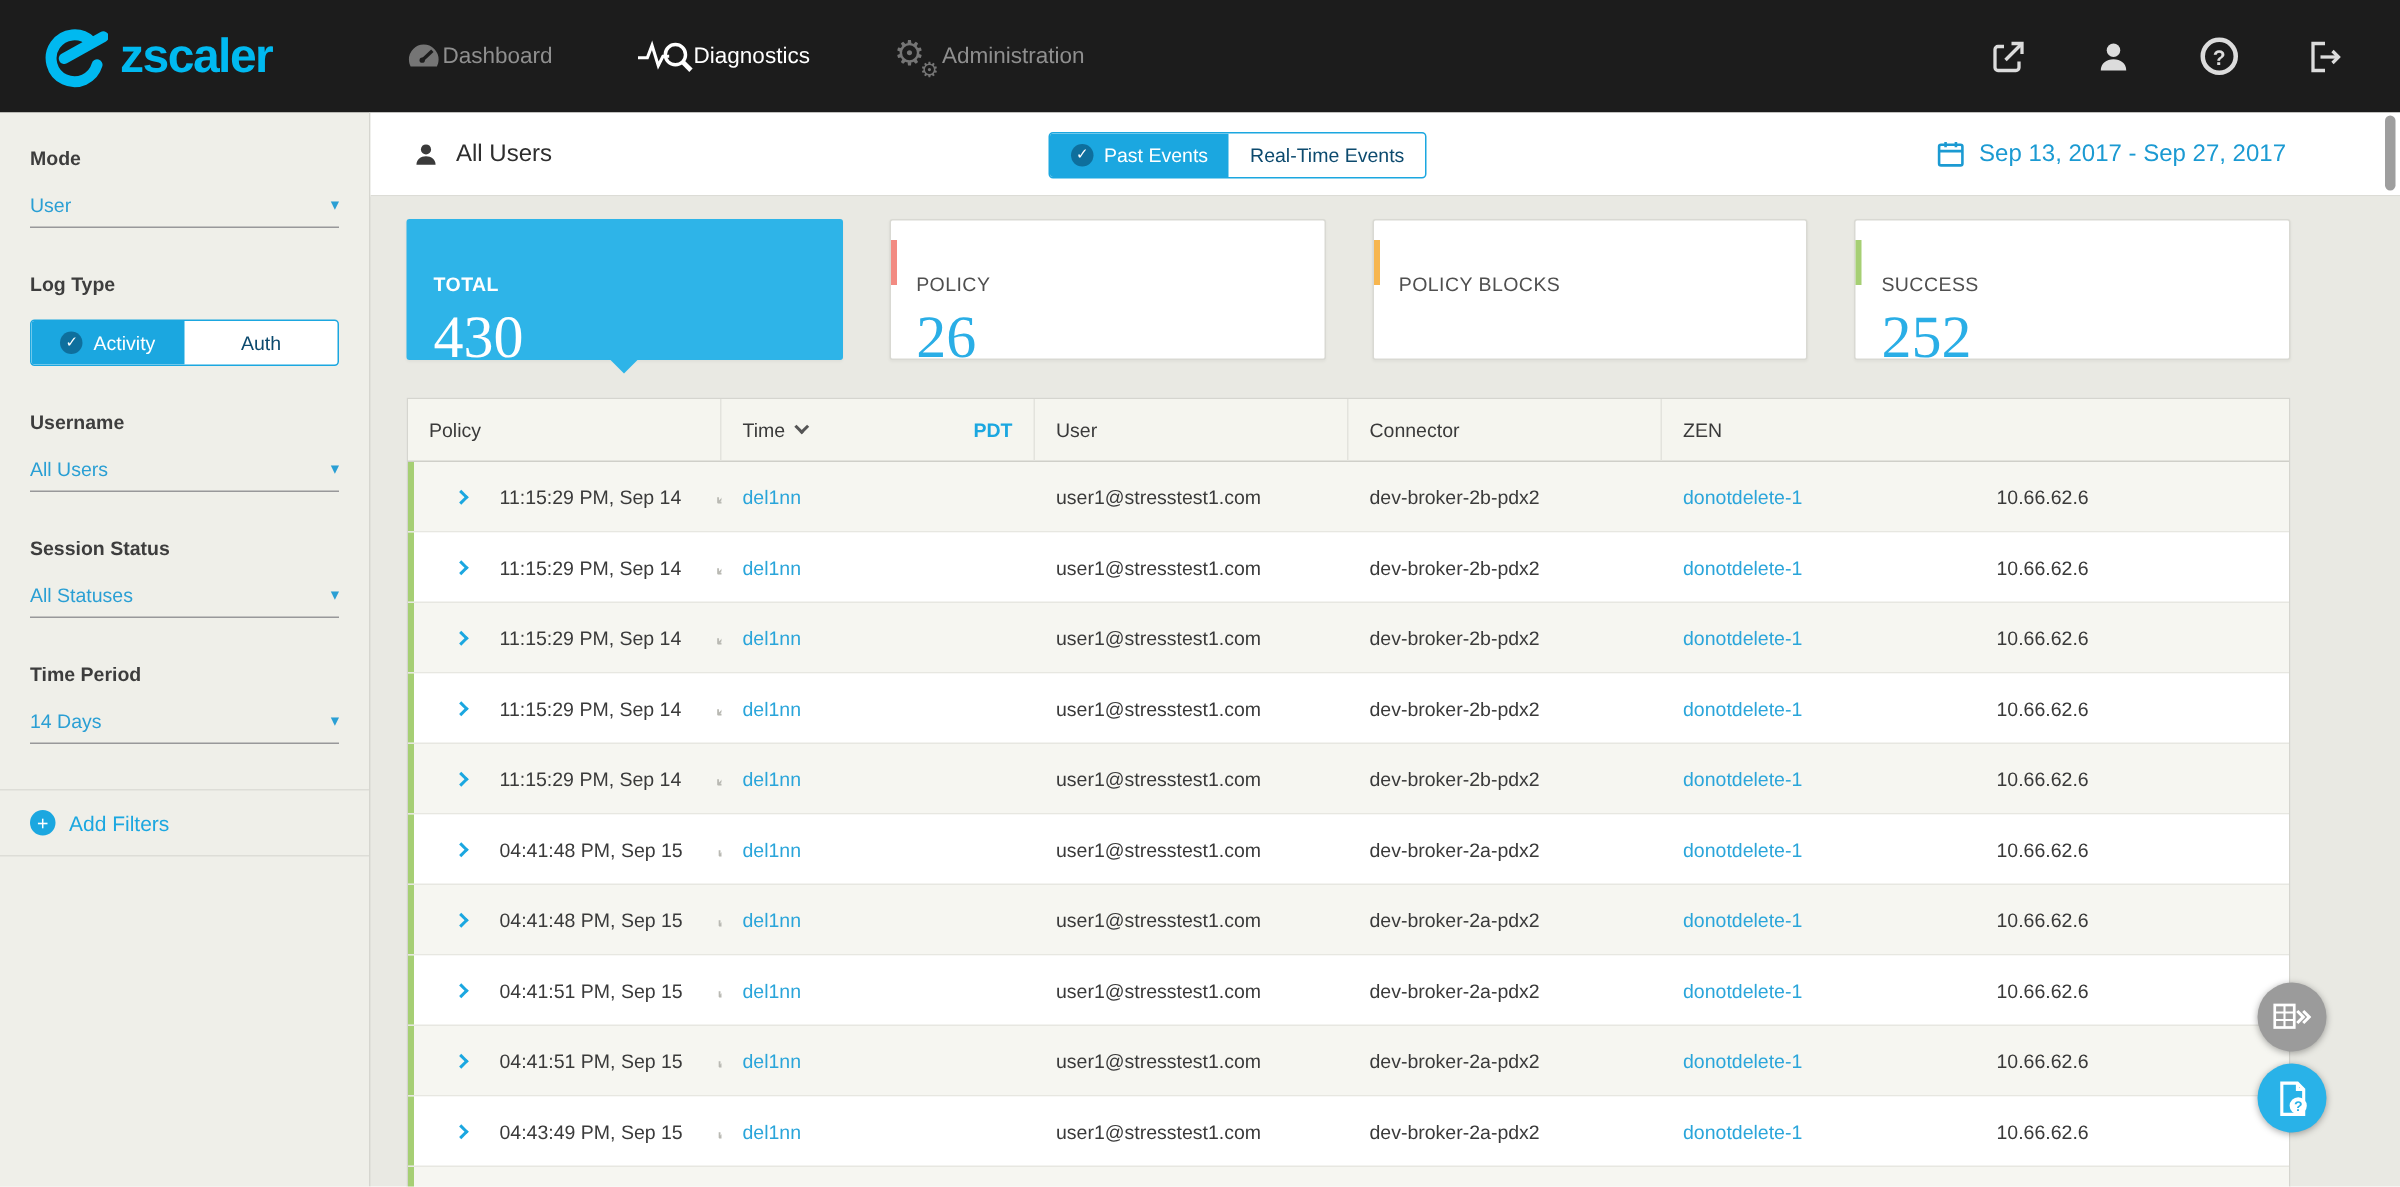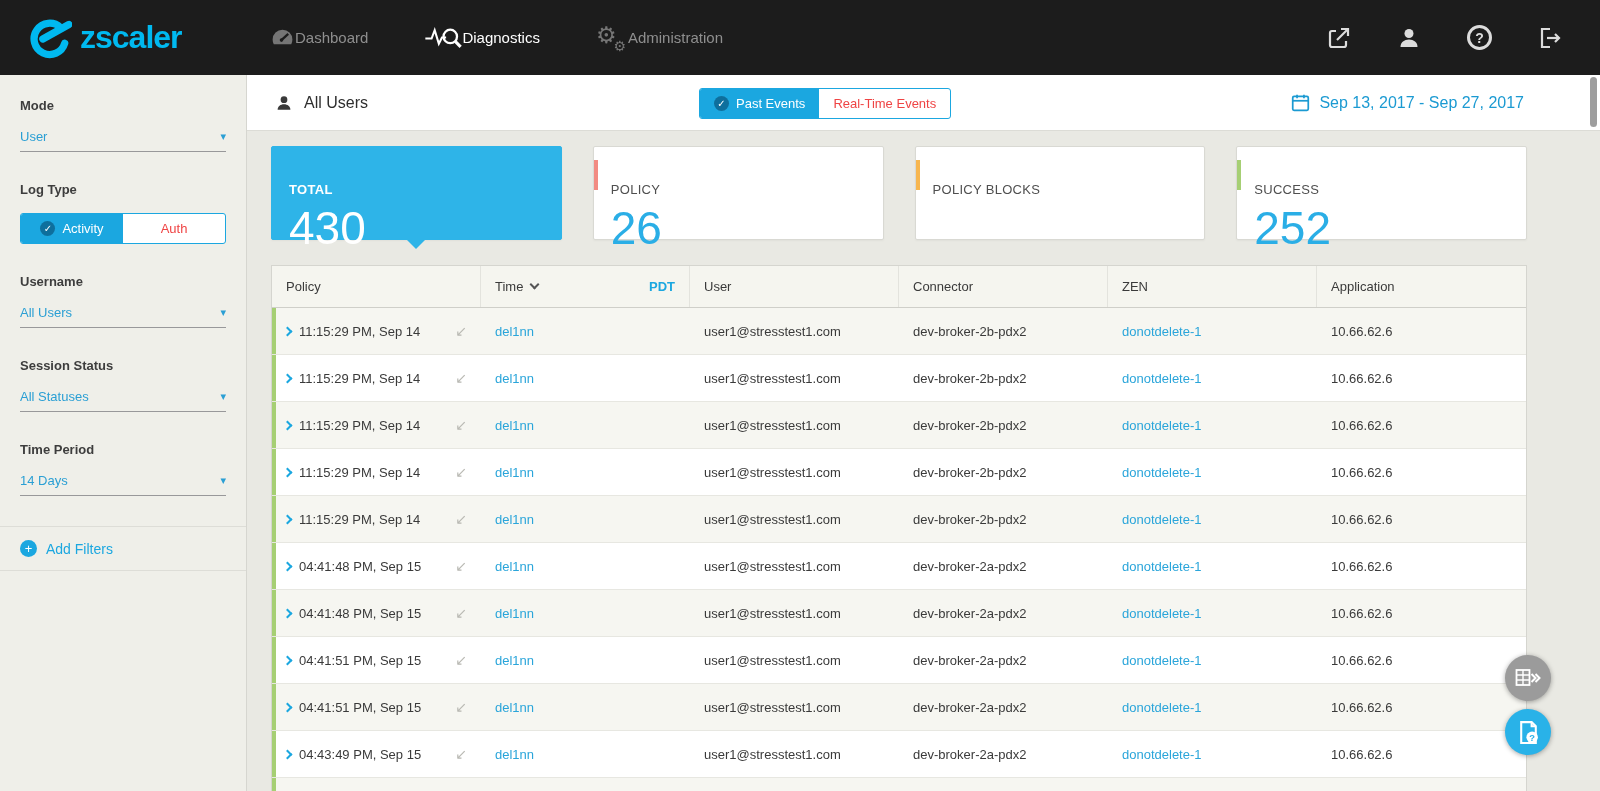--- a/index.html
+++ b/index.html
@@ -22,59 +22,59 @@
 
   .shell { display:flex; height:716px; }
 
   
   .sidebar { width:247px; background:#efefe9; border-right:1px solid #d6d6d0; padding-top:23px; flex-shrink:0; }
   .side-group { margin:0 20px 30px; }
   .side-label { font-size:13px; font-weight:bold; color:#3d3d3d; margin-bottom:16px; }
   .side-select { border-bottom:1px solid #98989"2"; border-bottom:1px solid #98989a; padding-bottom:7px; font-size:13px; color:#2a9fd4; display:flex; justify-content:space-between; align-items:center; cursor:pointer; }
   .caret { font-size:11px; color:#2a9fd4; }
   .seg-toggle { display:flex; border:1px solid #1ba7e0; border-radius:3px; background:#fff; overflow:hidden; }
-  .seg { display:flex; align-items:center; justify-content:center; gap:7px; color:#ef4444; font-size:13px; cursor:pointer; padding:7px 14px; white-space:nowrap; }
+  .seg { display:flex; align-items:center; justify-content:center; gap:7px; color:#0c4a6e; font-size:13px; cursor:pointer; padding:7px 14px; white-space:nowrap; }
   .seg.active { background:#1ba7e0; color:#fff; }
   .log-toggle .seg { flex:1; }
   .check-badge { width:15px; height:15px; border-radius:50%; background:rgba(0,45,75,.45); color:#fff; font-size:10px; display:flex; align-items:center; justify-content:center; line-height:1; flex-shrink:0; }
   .add-filters { border-top:1px solid #ddddd7; border-bottom:1px solid #ddddd7; padding:13px 20px; display:flex; align-items:center; gap:9px; color:#1ba7e0; font-size:14px; cursor:pointer; margin-top:4px; }
   .plus-badge { width:17px; height:17px; border-radius:50%; background:#1ba7e0; color:#fff; font-size:13px; display:flex; align-items:center; justify-content:center; line-height:1; }
   .update-btn { display:block; margin:22px auto 0; width:206px; height:34px; background:#1ba7e0; color:#fff; border:0; border-radius:3px; font-size:15px; font-family:inherit; cursor:pointer; }
 
   
   .main { flex:1; position:relative; display:flex; flex-direction:column; }
   .main-header { height:56px; background:#fff; border-bottom:1px solid #dcdcd6; display:flex; align-items:center; padding:0 76px 0 28px; position:relative; flex-shrink:0; }
   .mh-title { display:flex; align-items:center; gap:11px; font-size:16px; color:#2e2e2e; }
   .mh-toggle { position:absolute; left:452px; top:13px; }
   .mh-date { margin-left:auto; display:flex; align-items:center; gap:9px; font-size:16px; color:#1b9ad2; cursor:pointer; }
 
   .content { padding:15px 73px 0 24px; }
   .cards { display:flex; gap:31px; margin-bottom:25px; }
   .card { position:relative; flex:1; height:94px; background:#fff; border:1px solid #d9d9d3; border-radius:2px; padding:15px 17px; cursor:pointer; box-shadow:0 1px 2px rgba(0,0,0,.04); }
   .card .accent { position:absolute; left:0; top:13px; width:4px; height:30px; }
   .card-label { font-size:13px; color:#4f4f4f; letter-spacing:.3px;margin-top:20px; }
-  .card-value { font-size:46px; color:#2aaee6; margin-top:8px; line-height:1; }
+  .card-value { font-size:40px; color:#2aaee6; margin-top:8px; line-height:1;font-family:Liberation Serif, serif; }
   .card.total { border-color:#2eb4e8; background:#2eb4e8; }
   .card.total .card-label { color:#fff; font-weight:bold; }
   .card.total .card-value { color:#fff; }
   .card.total::after { content:""; position:absolute; left:50%; bottom:-10px; margin-left:-10px; width:0; height:0;
     border-left:10px solid transparent; border-right:10px solid transparent; border-top:10px solid #2eb4e8; }
 
   .table { background:#fff; border:1px solid #d5d5cf; }
   .thead { display:grid; grid-template-columns:repeat(6,1fr); background:#f5f5ef; border-bottom:1px solid #cfcfc9; }
   .th { display:flex; align-items:center; gap:8px; padding:0 14px; height:41px; font-size:13px; color:#3a3a3a; border-right:1px solid #e3e3dd; cursor:pointer; }
   .th:last-child { border-right:0; }
   .sort-caret { width:7px; height:7px; border-right:2px solid #555; border-bottom:2px solid #555; transform:rotate(45deg); margin-top:-4px; }
   .pdt { margin-left:auto; color:#1ba7e0; font-weight:bold; }
 
   .trow { display:grid; grid-template-columns:repeat(6,1fr); height:47px; border-bottom:1px solid #e7e7e1; position:relative; background:#fff; cursor:pointer; }
   .trow.alt { background:#f6f6f1; }
   .trow::before { content:""; position:absolute; left:0; top:0; bottom:0; width:4px; background:#a6cf74; }
   .cell { display:flex; align-items:center; padding:0 14px; font-size:13px; color:#3a3a3a; white-space:nowrap; overflow:hidden; }
-  .time-cell { gap:8px; padding-left:12px; }
+  .time-cell { gap:22px; padding-left:32px; }
   .chev { width:7px; height:7px; border-right:2px solid #1ba7e0; border-bottom:2px solid #1ba7e0; transform:rotate(-45deg); flex-shrink:0; }
   .dir { margin-left:auto; color:#b9b9b3; font-size:14px; }
   .link { color:#2aa5da; }
 
   .scrollbar { position:absolute; top:2px; right:3px; width:7px; height:710px; }
   .scroll-thumb { width:7px; height:50px; background:#7d7d7d; border-radius:4px; opacity:.75; cursor:pointer; }
 
   .fab { position:absolute; width:46px; height:46px; border-radius:50%; display:flex; align-items:center; justify-content:center; cursor:pointer; box-shadow:0 1px 5px rgba(0,0,0,.35); }
   .fab-gray { right:49px; top:580px; background:#9b9b9b; }
   .fab-blue { right:49px; top:634px; background:#29b2e8; }
@@ -258,21 +258,20 @@
         <div class="thead">
           <div class="th">Policy</div>
           <div class="th">
             <span>Time</span>
             <span class="sort-caret"></span>
             <span class="pdt">PDT</span>
           </div>
           <div class="th">User</div>
           <div class="th">Connector</div>
           <div class="th">ZEN</div>
-          <div class="th">Application</div>
         </div>
 
         <div class="trow alt">
           <div class="cell time-cell">
               <span class="chev"></span>
               <span>11:15:29 PM, Sep 14</span>
               <span class="dir">↙</span>
             </div>
           <div class="cell">
               <span class="link">del1nn</span>

